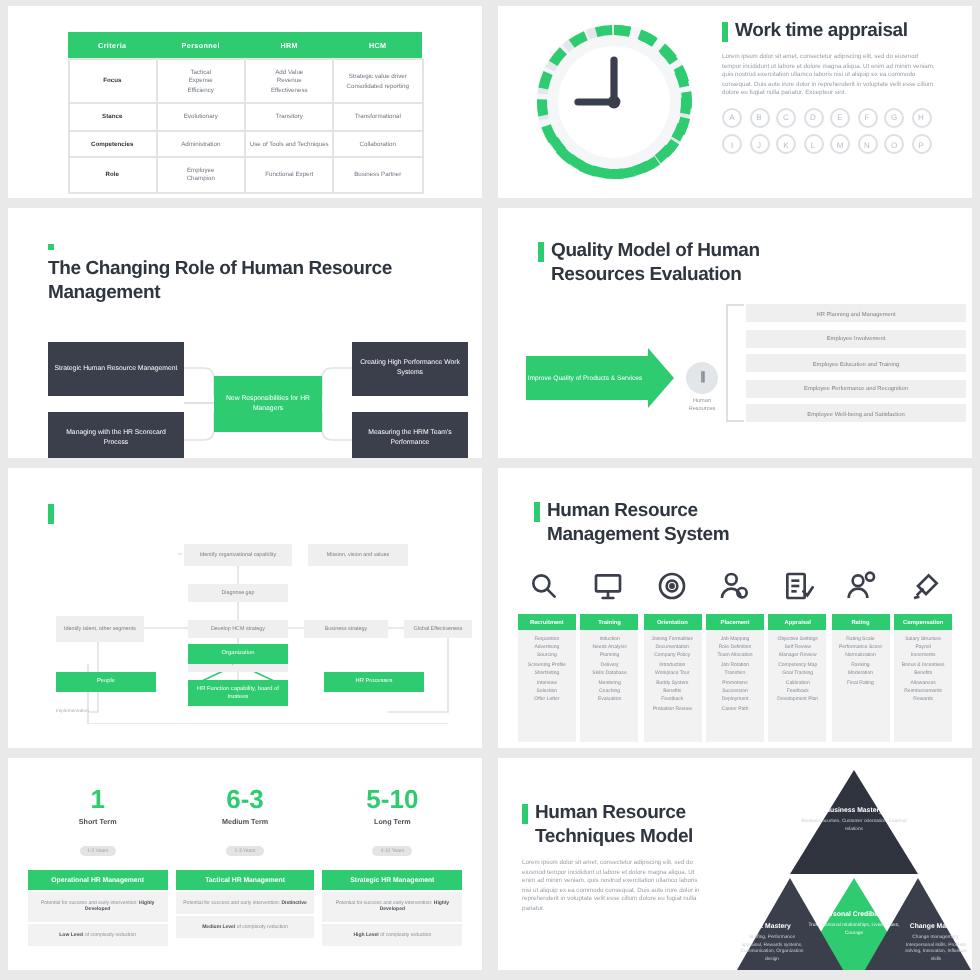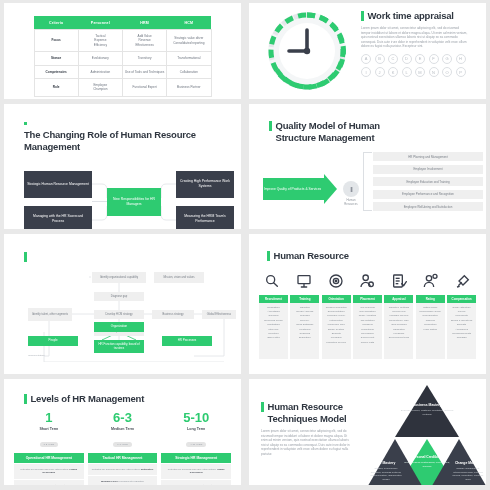--- a/index.html
+++ b/index.html
@@ -302,21 +302,21 @@
       <div class="nbox" style="left:162px; top:9px; width:58px; height:27px;">Creating High Performance Work Systems</div>
       <div class="nbox" style="left:162px; top:44px; width:58px; height:27px;">Measuring the HRM Team's Performance</div>
     </div>
   </div>
 
   <div class="slide">
     <div class="title" style="margin:8px 0 0 10px;">
       <span class="accent"></span>
       <span class="title-lines">
         <span>Quality Model of Human</span>
-        <span>Structure Management</span>
+        <span>Resources Evaluation</span>
       </span>
     </div>
     <div class="qwrap">
       <div class="arrowbox">Improve Quality of Products &amp; Services</div>
       <div class="arrowhead"></div>
       <div class="hrnode">|||</div>
       <div class="hrnode-label">
         <span>Human</span><br>
         <span>Resources</span>
       </div>
@@ -364,20 +364,21 @@
       <div class="greenode" style="left:148px; top:66px; width:50px; height:10px;">HR Processes</div>
       <div class="impl" style="left:14px; top:84px;">Implementation</div>
     </div>
   </div>
 
   <div class="slide">
     <div class="title" style="margin:8px 0 0 8px;">
       <span class="accent"></span>
       <span class="title-lines">
         <span>Human Resource</span>
+        <span>Management System</span>
       </span>
     </div>
     <div class="iconrow">
       <div class="hricon">
         <svg width="16" height="16" viewBox="0 0 24 24" fill="none" stroke="#3a3f4b" stroke-width="2">
           <circle cx="10" cy="10" r="6"></circle>
             <line x1="14.5" y1="14.5" x2="20" y2="20" stroke-linecap="round"></line>
         </svg>
       </div>
       <div class="hricon">
@@ -514,24 +515,20 @@
           <li>Benefits</li>
           <li>Allowances</li>
           <li>Reimbursements</li>
           <li>Rewards</li>
         </ul>
       </div>
     </div>
   </div>
 
   <div class="slide">
-    <div class="title" style="margin:6px 0 0 10px;">
-      <span class="accent"></span>
-      <span>Levels of HR Management</span>
-    </div>
     <div class="levels">
       <div class="lev">
         <div class="num">1</div>
         <div class="term">Short Term</div>
         <div class="pill">1-2 Years</div>
         <div class="lhead">Operational HR Management</div>
         <div class="lrow">
           <span>Potential for success and early intervention: </span><b>Highly Developed</b>
         </div>
         <div class="lrow">

